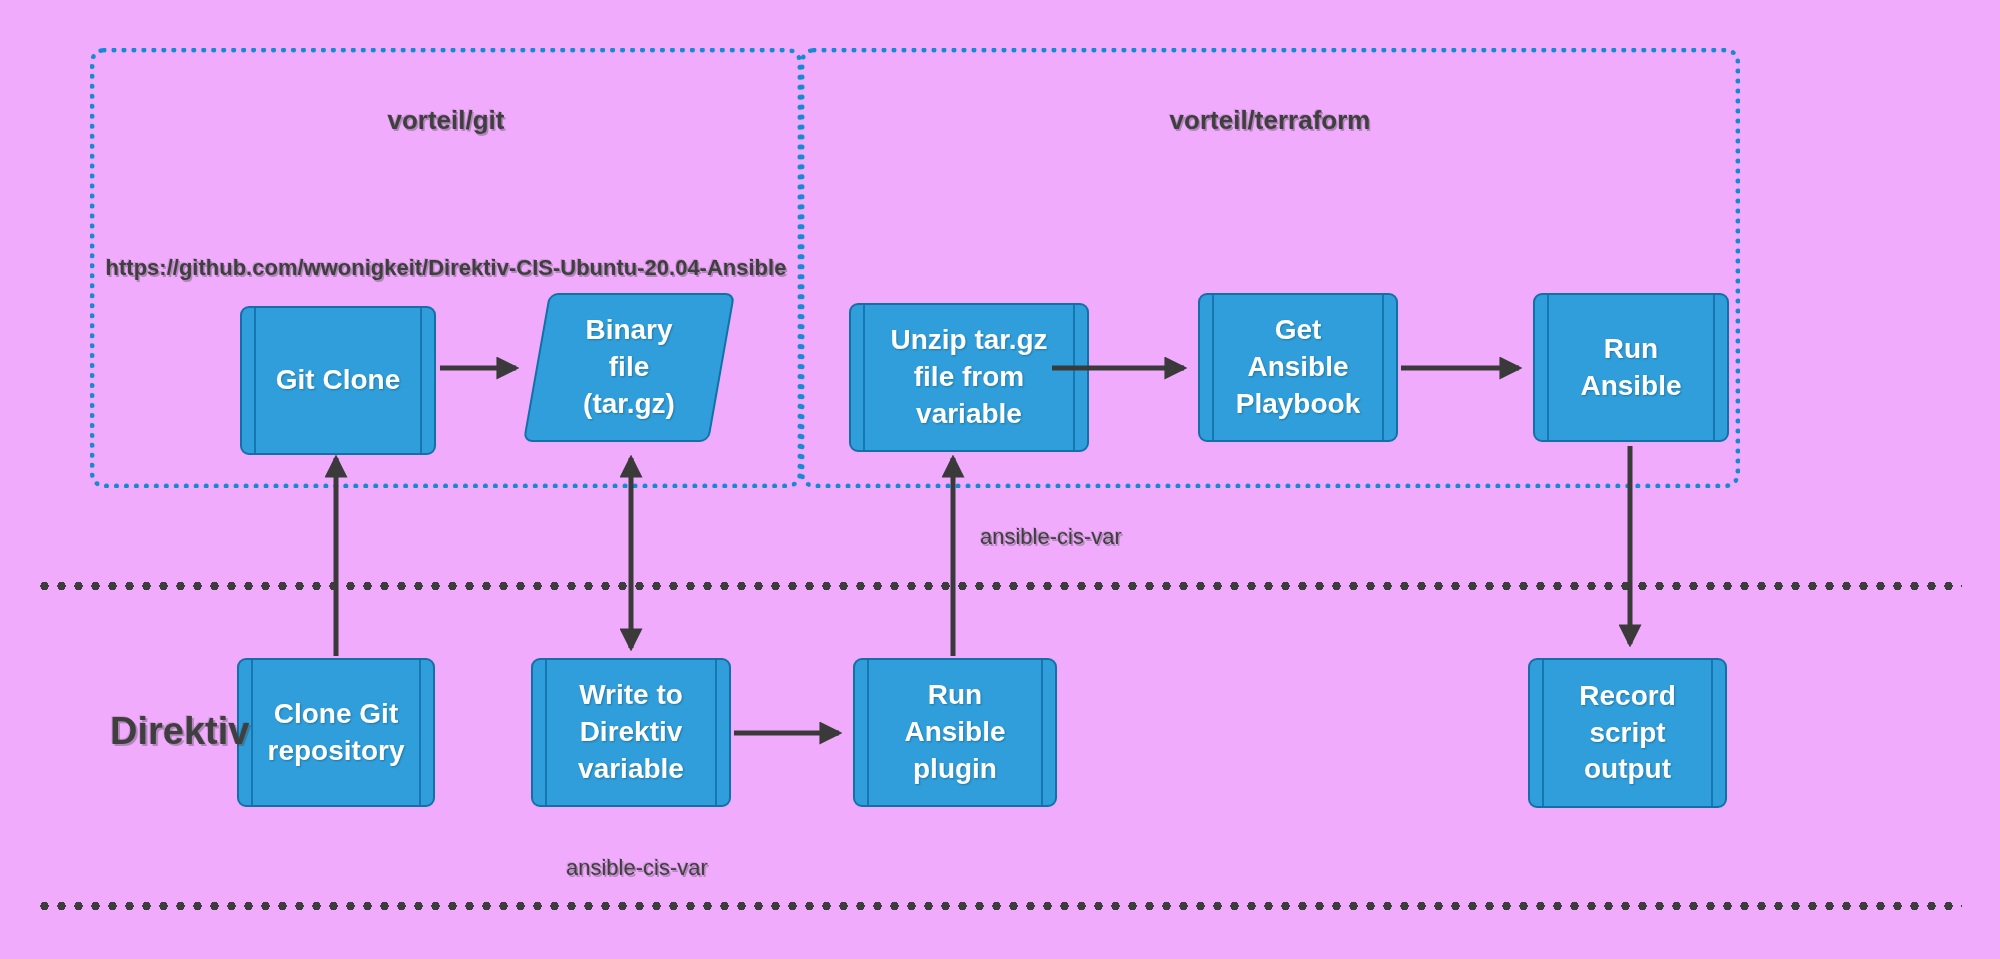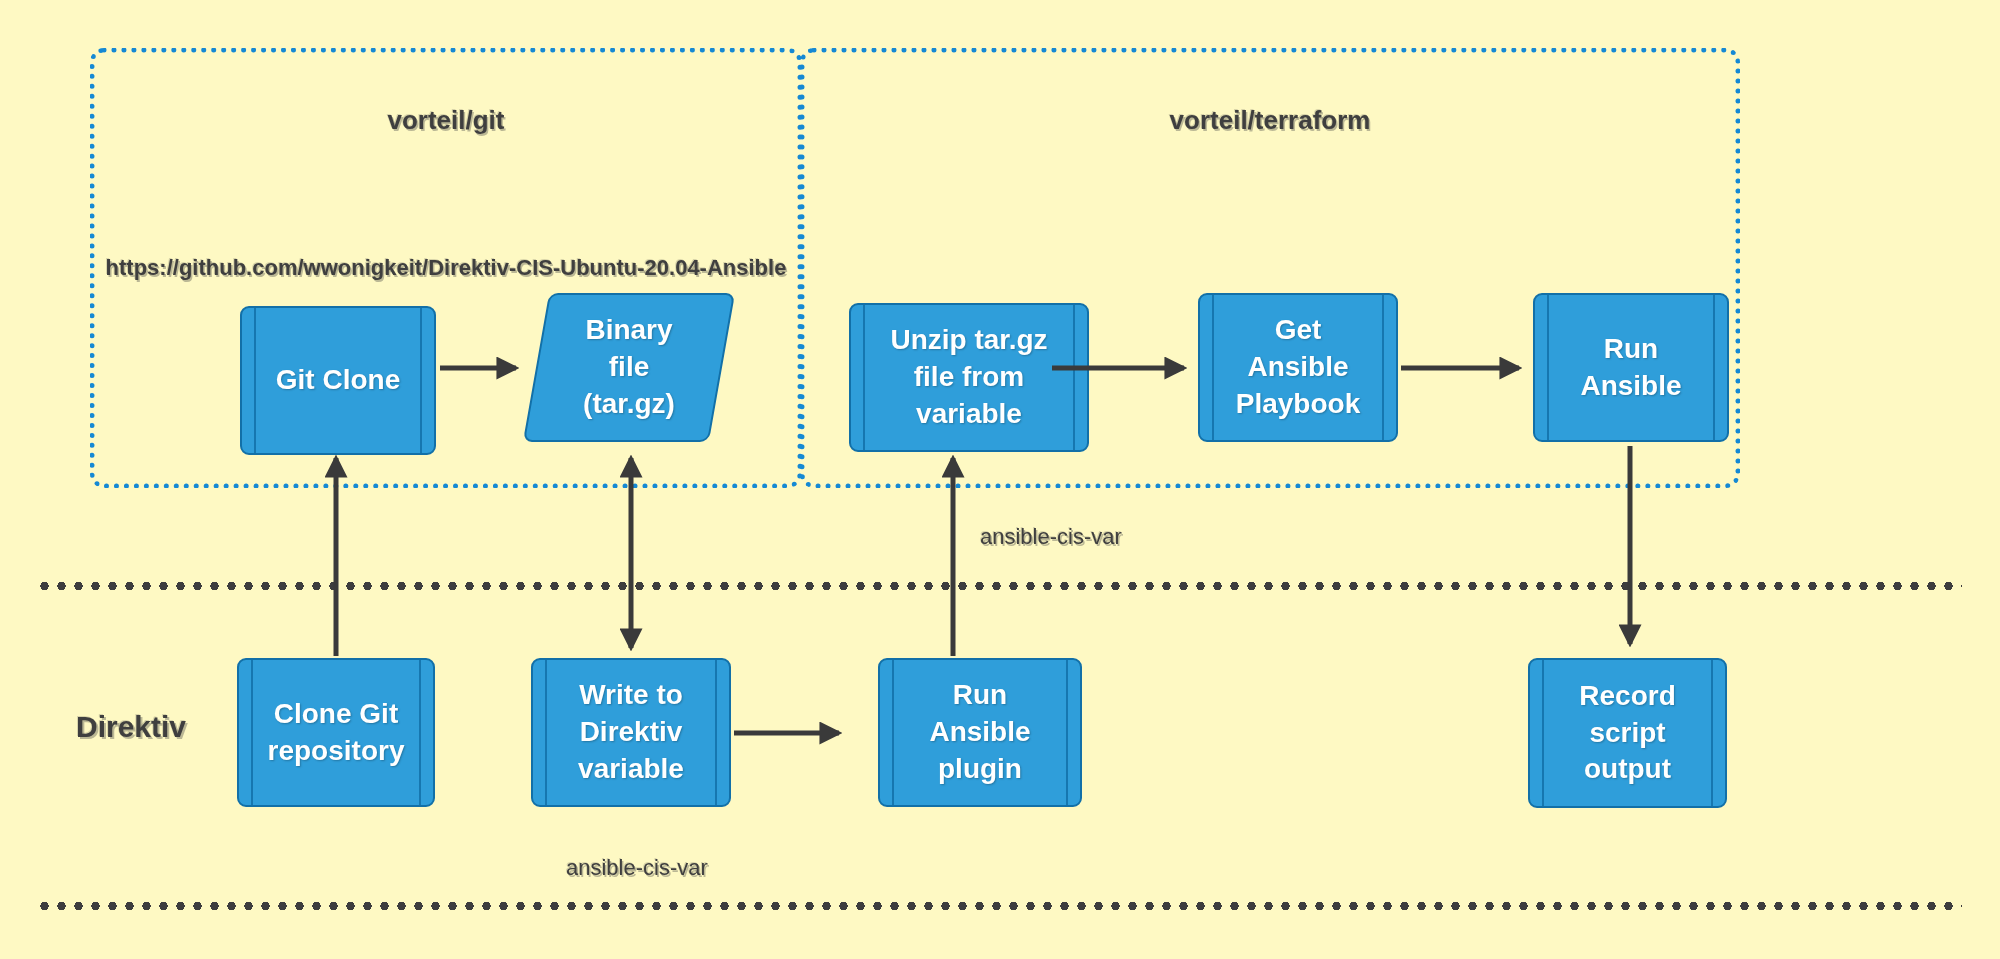--- a/index.html
+++ b/index.html
@@ -1,19 +1,19 @@
 <!DOCTYPE html>
 <html><head>
 <meta charset="utf-8">
 <style>
   html,body{margin:0;padding:0;background:#ffffff;}
   #canvas{
     position:relative;
     width:2000px;height:959px;
-    background:#fef9c3;
+    background:#f0abfc;
     font-family:"Liberation Sans","DejaVu Sans",sans-serif;
     overflow:hidden;
   }
   
   .group{
     position:absolute;
     border:5px dotted #1589d4;
     border-radius:14px;
     box-sizing:border-box;
   }
@@ -59,23 +59,24 @@
   .skewed .unskew{display:block;transform:skewX(10deg);}
   
   .float-label{
     position:absolute;
     font-size:22px;font-weight:normal;
     color:#3f3f3f;white-space:nowrap;
     text-shadow:1.5px 1.5px 0 rgba(63,63,63,.35), -1px -1px 0 rgba(63,63,63,.2);
   }
   .lane-label{
     position:absolute;
-    font-size:30px;font-weight:bold;
+    font-size:38px;font-weight:bold;
     color:#3f3f3f;
     text-shadow:2px 2px 0 rgba(63,63,63,.35), -1px -1px 0 rgba(63,63,63,.2);
+    margin-left:34px;
   }
   
   .divider{
     position:absolute;
     left:36px;width:1926px;height:10px;
     background-image:radial-gradient(circle 4.5px at center,#3d3d3d 90%,transparent 92%);
     background-size:17px 10px;
     background-repeat:repeat-x;
   }
   
@@ -116,21 +117,21 @@
   </div>
 
   <div class="node proc" style="left:237px;top:658px;width:198px;height:149px;text-align:center;">
     <span>Clone Git repository</span>
   </div>
 
   <div class="node proc" style="left:531px;top:658px;width:200px;height:149px;">
     <span>Write to Direktiv variable</span>
   </div>
 
-  <div class="node proc" style="left:853px;top:658px;width:204px;height:149px;margin-left:25px;">
+  <div class="node proc" style="left:853px;top:658px;width:204px;height:149px;">
     <span>Run Ansible plugin</span>
   </div>
 
   <div class="node proc" style="left:1528px;top:658px;width:199px;height:150px;">
     <span>Record script output</span>
   </div>
 
   <div class="lane-label" style="left:76px;top:710px;">Direktiv</div>
 
   <div class="float-label" style="left:980px;top:524px;">ansible-cis-var</div>

